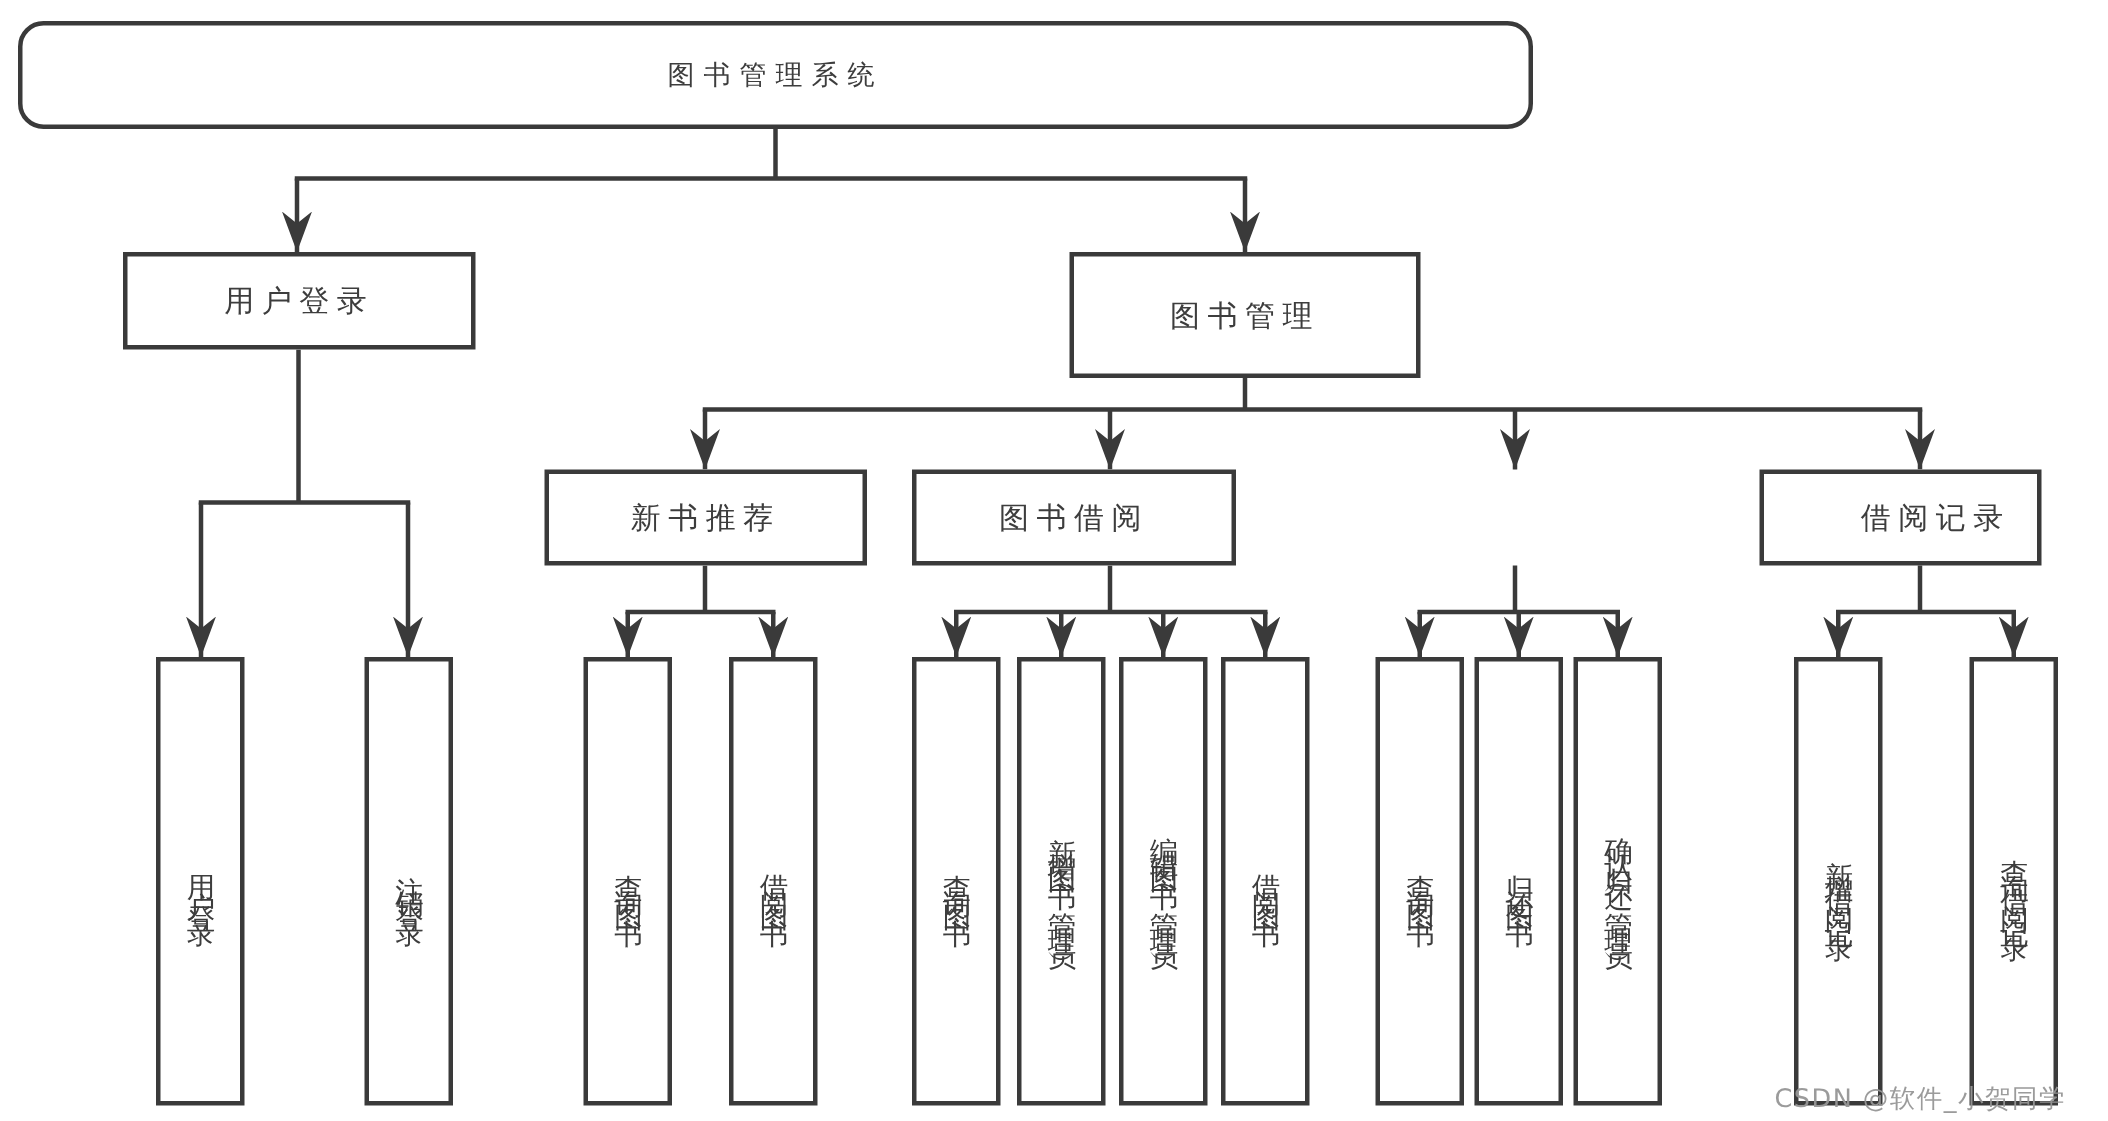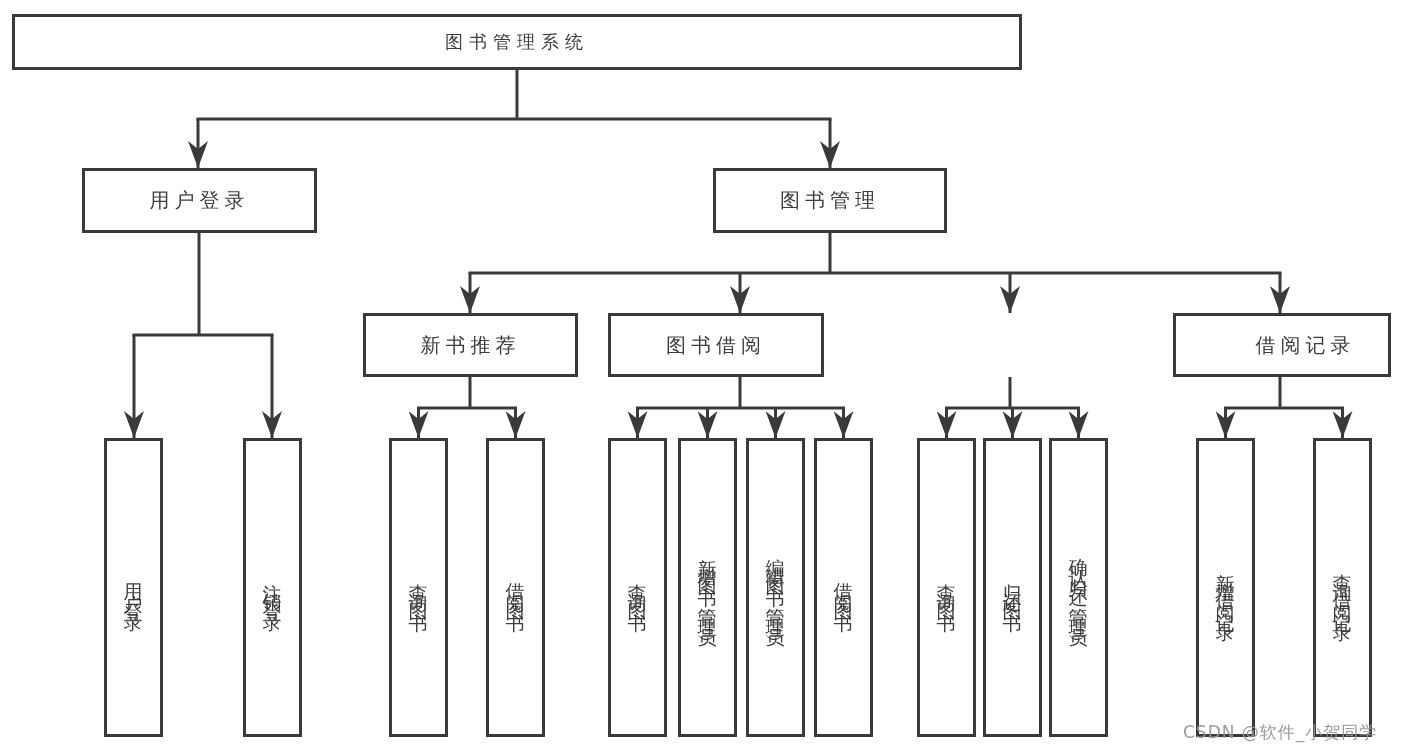--- a/index.html
+++ b/index.html
@@ -14,28 +14,28 @@
   .node{
     position:absolute;
     box-sizing:border-box;
     background:#ffffff;
     border:3px solid #3a3a3a;
     color:#3d3d3d;
     display:flex;align-items:center;justify-content:center;
     z-index:2;
   }
   .hnode{font-size:20px;letter-spacing:5px;white-space:nowrap;}
-  .root{left:12px;top:14px;width:1010px;height:56px;font-size:18px;letter-spacing:6px;}
+  .root{left:12px;top:14px;width:1010px;height:72px;font-size:18px;letter-spacing:6px;border-radius:17px;}
   .n-userlogin{left:82px;top:168px;width:235px;height:65px;}
-  .n-bookmgmt{left:713px;top:168px;width:234px;height:65px;}
+  .n-bookmgmt{left:713px;top:168px;width:234px;height:84px;}
   .lvl3{top:313px;height:64px;}
   .n-newbook{left:363px;width:215px;}
   .n-borrow{left:608px;width:216px;}
   .n-current{left:902px;width:216px;}
-  .n-records{left:1173px;width:218px;padding-left:47px;}
+  .n-records{left:1173px;width:188px;padding-left:47px;}
   .vnode{
     top:438px;width:59px;height:299px;
     writing-mode:vertical-rl;
     text-orientation:mixed;
     font-size:19px;
     letter-spacing:10px;
     line-height:1;
   }
   .lf-a1{left:104px;}  .lf-a2{left:243px;}
   .lf-b1{left:389px;}  .lf-b2{left:486px;}

